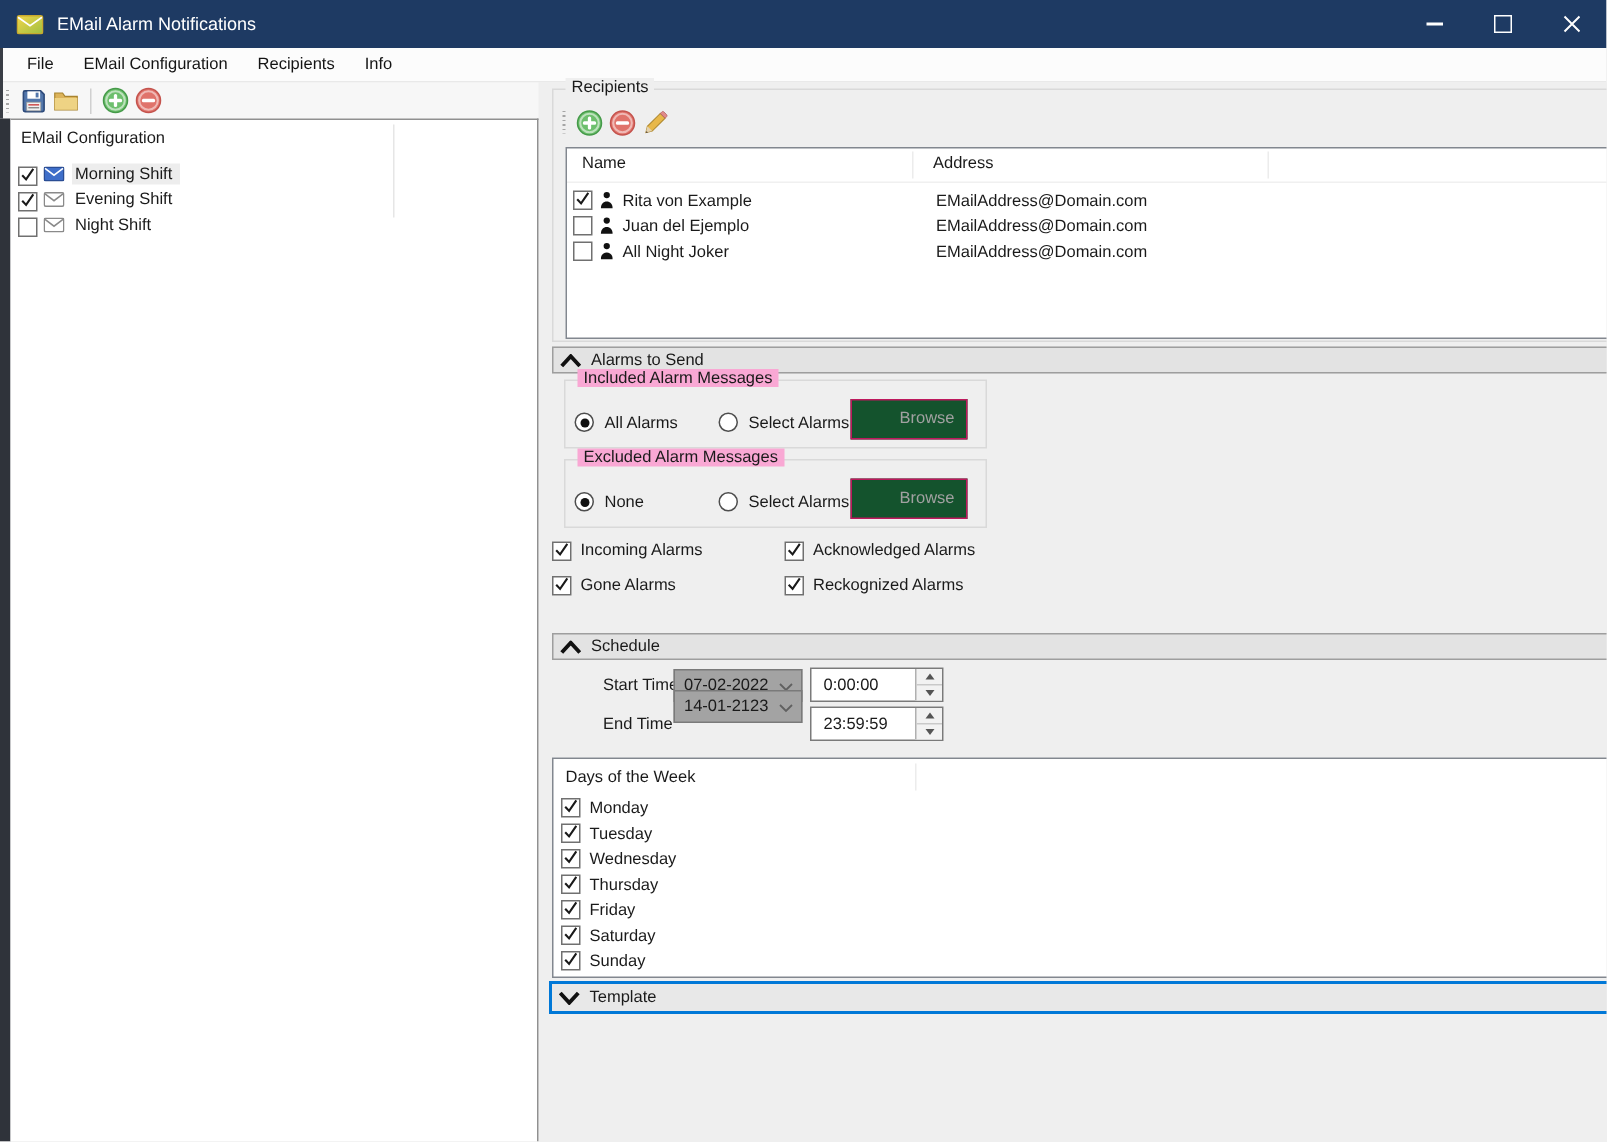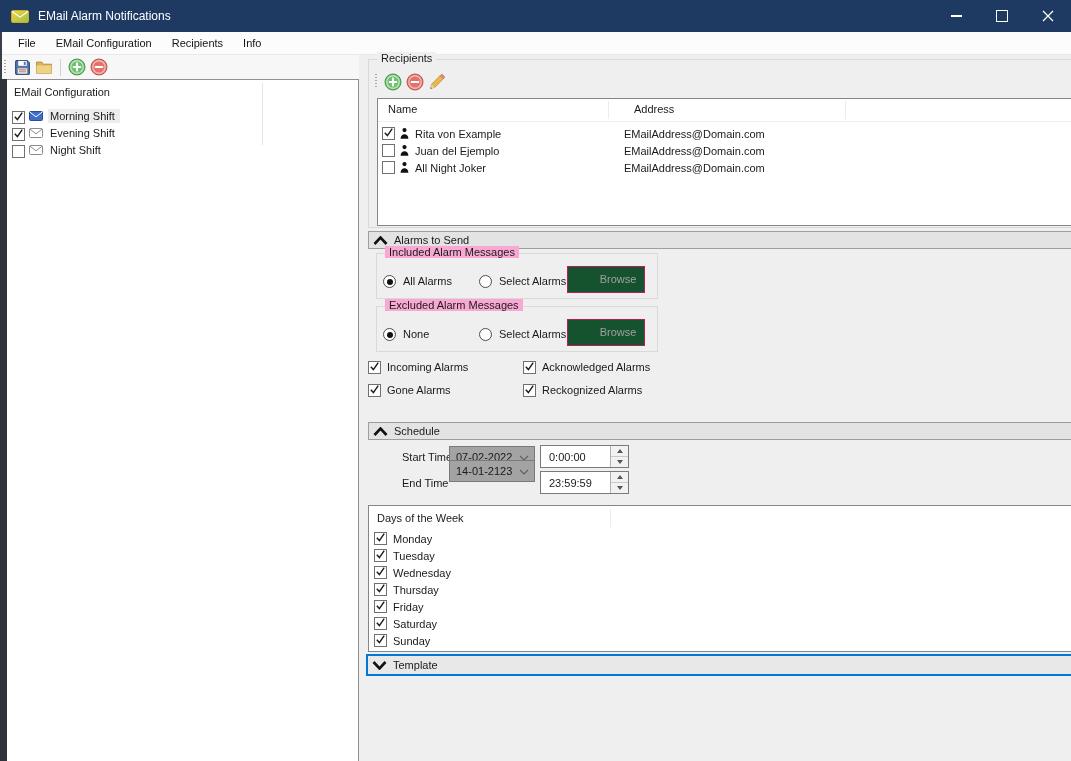--- a/index.html
+++ b/index.html
@@ -64,21 +64,21 @@
   
   .expander{position:absolute;left:368px;width:712px;height:18px;background:#e3e3e3;border:1px solid #9e9e9e;box-sizing:border-box;display:flex;align-items:center;}
   .expander .chev{margin:0 6px 0 4px;flex:none;}
   #alarms-header{top:231px;}
   #schedule-header{top:422px;}
   #template-header{position:absolute;left:366px;top:654px;width:714px;height:22px;background:#e8e8e8;border:2px solid #0078d7;box-sizing:border-box;display:flex;align-items:center;}
   #template-header .chev{margin:0 6px 0 4px;flex:none;}
   
   #included-group{left:376px;top:253px;width:282px;height:46px;}
   #excluded-group{left:376px;top:306px;width:282px;height:46px;}
-  .radio-row{position:absolute;display:flex;align-items:flex-start;gap:7px;top:21px;}
+  .radio-row{position:absolute;display:flex;align-items:center;gap:7px;top:21px;}
   .radio-row.first{left:6px;}
   .radio-row.second{left:102px;}
   .browse-btn{position:absolute;left:190px;top:12px;width:78px;height:27px;background:#14532d;border:1px solid #be185d;box-sizing:border-box;color:#a1a1a1;text-align:center;line-height:25px;padding-left:24px;}
   .cbrow{position:absolute;display:flex;align-items:center;gap:6px;height:14px;}
   #cb-incoming{left:368px;top:360px;}
   #cb-ack{left:523px;top:360px;}
   #cb-gone{left:368px;top:383px;}
   #cb-reck{left:523px;top:383px;}
   
   .sched-label{position:absolute;margin-left:30px;}
@@ -250,21 +250,21 @@
         <path d="M3.6 11.2l3.2 3.2-4.2 1z" fill="#e3d2b0"></path>
         <path d="M2.9 14.3l1.1 1.1-1.4.3z" fill="#5a4a3a"></path>
         <path d="M12.2 2.6l3.2 3.2 1-1c.4-.4.4-1 0-1.4l-1.8-1.8c-.4-.4-1-.4-1.4 0z" fill="#e08a8a" stroke="#b06060" stroke-width="0.5"></path>
       </svg>
     </div>
   </div>
   <div class="listview" id="recipients-list">
     <div class="lv-header">
       <span class="lv-htext" style="left:10px;">Name</span>
       <div class="lv-hdiv" style="left:230px;"></div>
-      <span class="lv-htext" style="left:256px;">Address</span>
+      <span class="lv-htext" style="left:244px;">Address</span>
       <div class="lv-hdiv" style="left:467px;"></div>
     </div>
     <div style="padding-top:3px;">
       <div class="lv-row">
         <span class="cb checked">
             <svg width="11" height="11" viewBox="0 0 11 11">
               <path d="M1.8 5.8l2.6 2.8 4.8-7" stroke="#1a1a1a" stroke-width="1.4" fill="none"></path>
             </svg>
           </span>
         <svg class="person" width="9" height="13" viewBox="0 0 12 16">

